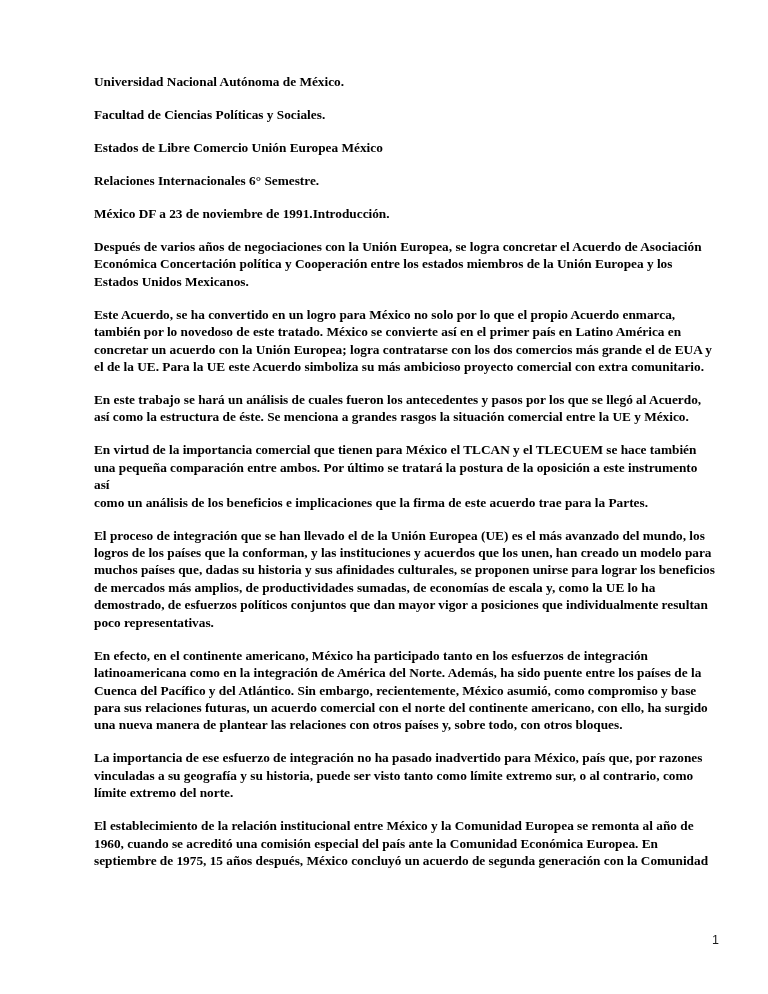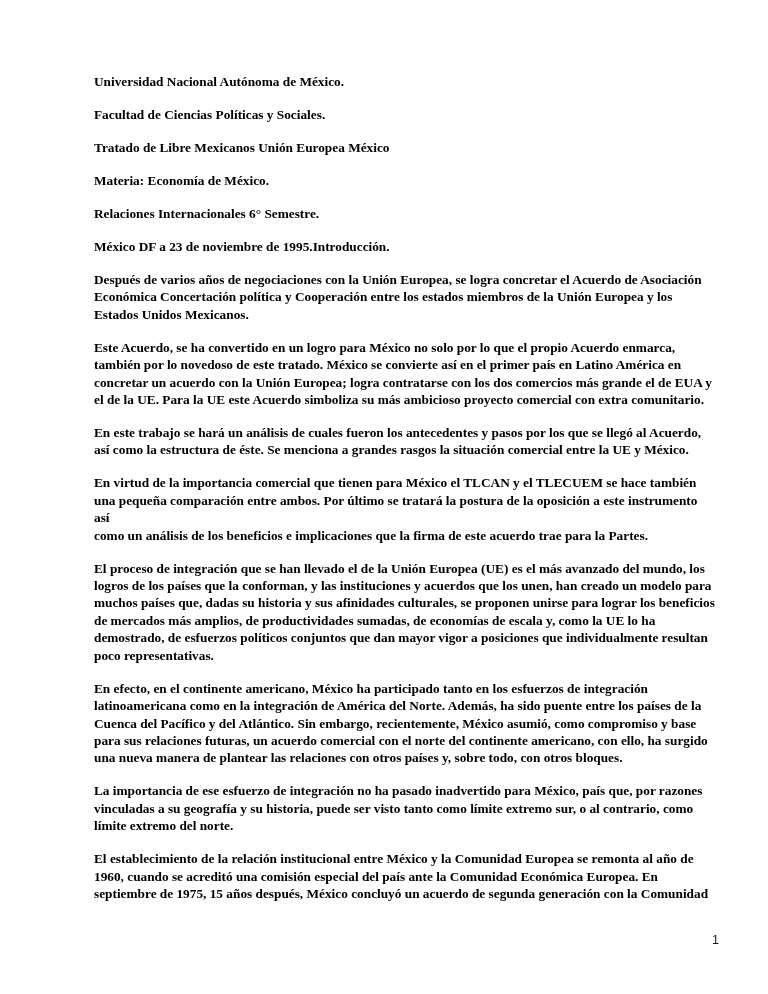--- a/index.html
+++ b/index.html
@@ -46,24 +46,23 @@
   }
 </style>
 </head>
 <body>
 
 <div class="page">
   <div class="content">
 
     <p class="bold">Universidad Nacional Autónoma de México.</p>
     <p class="bold">Facultad de Ciencias Políticas y Sociales.</p>
-    <p class="bold">Tratado de Libre Mexicanos Unión Europea México</p>
-    <p class="bold">Materia: Economía de México.</p>
+    <p class="bold">Estados de Libre Comercio Unión Europea México</p>
     <p class="bold">Relaciones Internacionales 6° Semestre.</p>
-    <p class="bold">México DF a 23 de noviembre de 1995.Introducción.</p>
+    <p class="bold">México DF a 23 de noviembre de 1991.Introducción.</p>
 
     <p>Después de varios años de negociaciones con la Unión Europea, se logra concretar el Acuerdo de Asociación
 Económica Concertación política y Cooperación entre los estados miembros de la Unión Europea y los
 Estados Unidos Mexicanos.</p>
     <p>Este Acuerdo, se ha convertido en un logro para México no solo por lo que el propio Acuerdo enmarca,
 también por lo novedoso de este tratado. México se convierte así en el primer país en Latino América en
 concretar un acuerdo con la Unión Europea; logra contratarse con los dos comercios más grande el de EUA y
 el de la UE. Para la UE este Acuerdo simboliza su más ambicioso proyecto comercial con extra comunitario.</p>
     <p>En este trabajo se hará un análisis de cuales fueron los antecedentes y pasos por los que se llegó al Acuerdo,
 así como la estructura de éste. Se menciona a grandes rasgos la situación comercial entre la UE y México.</p>

